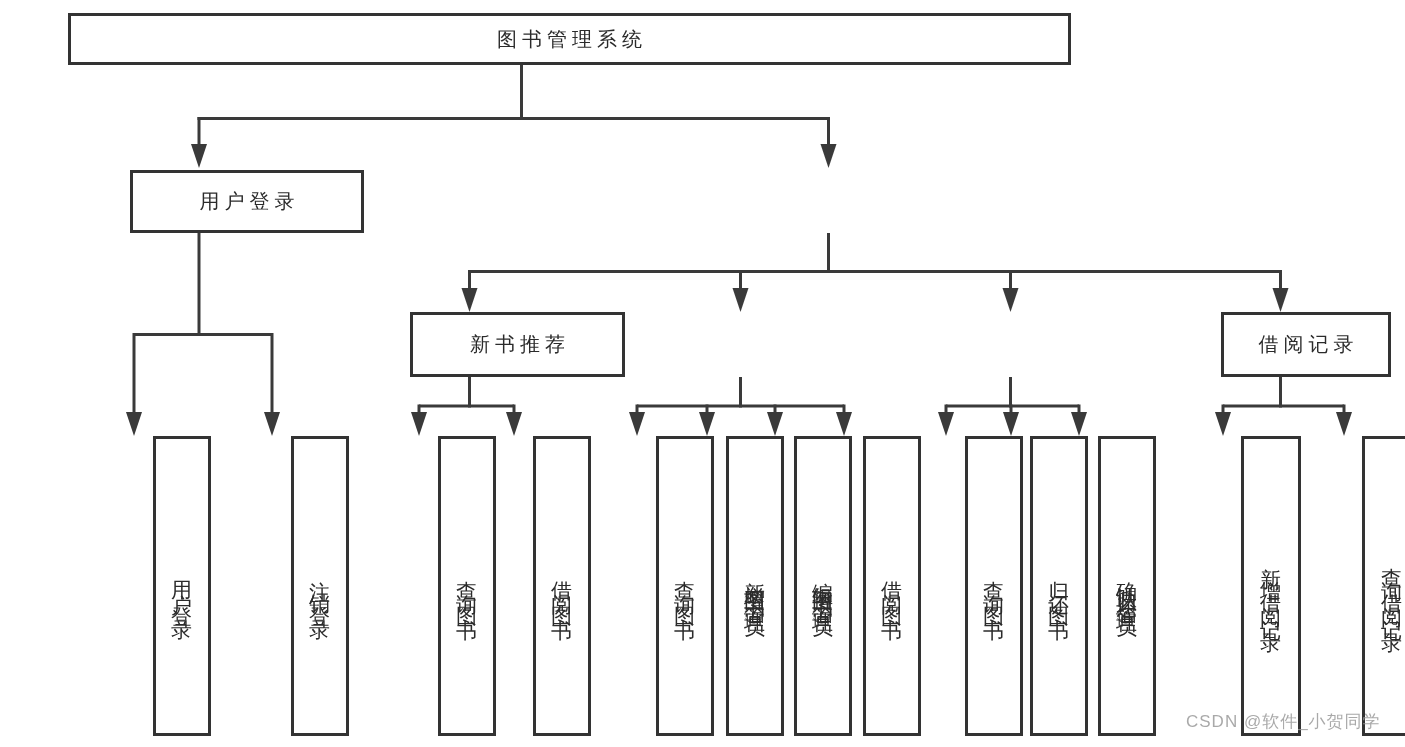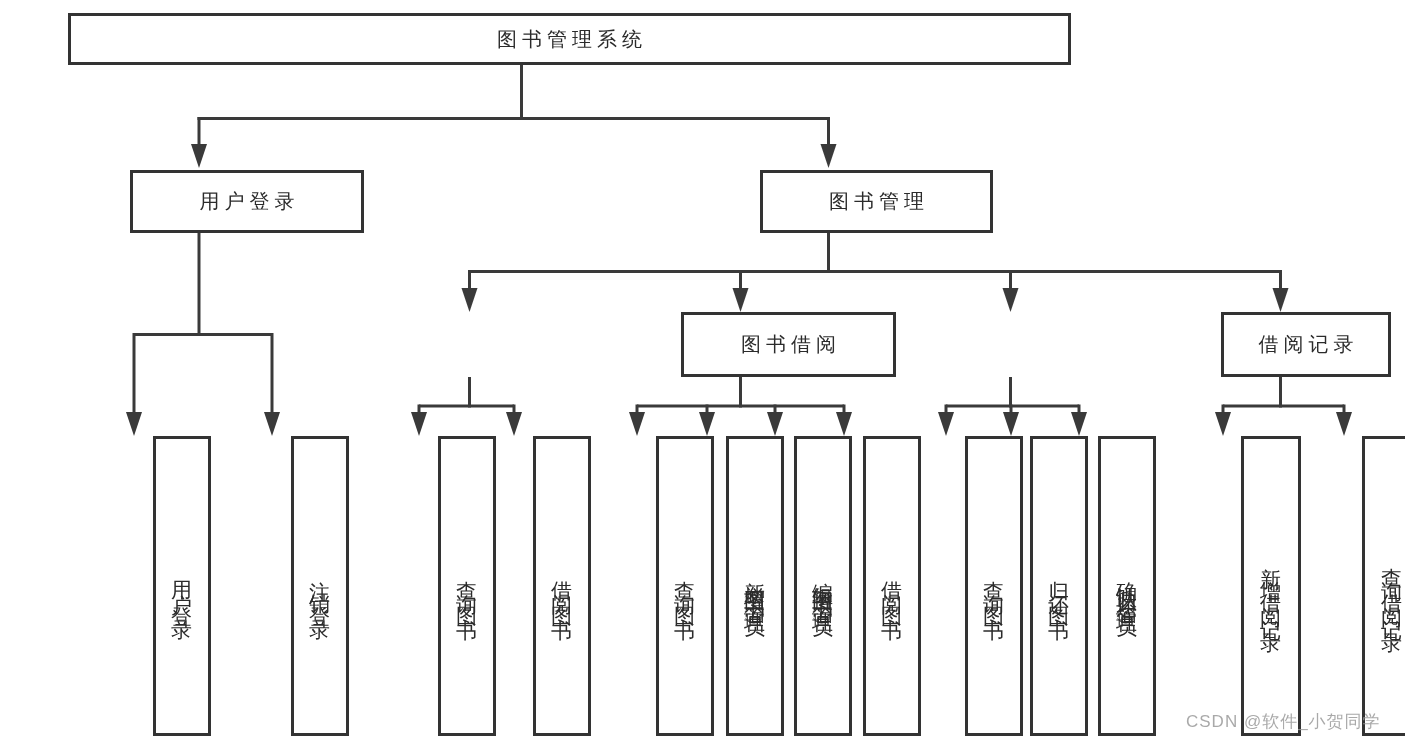--- a/index.html
+++ b/index.html
@@ -101,26 +101,23 @@
     <polygon points="1336,412 1352,412 1344,436"></polygon>
   </svg>
 
   <div class="node" style="left:20px;top:13px;width:1003px;height:52px">
     <span class="hlabel">图书管理系统</span>
   </div>
 
   <div class="node" style="left:82px;top:170px;width:234px;height:63px">
     <span class="hlabel">用户登录</span>
   </div>
-  <div class="node" style="left:712px;top:170px;width:233px;height:63px">
-    <span class="hlabel">图书管理</span>
-  </div>
 
-  <div class="node" style="left:633px;top:312px;width:215px;height:65px">
-    <span class="hlabel">图书借阅</span>
+  <div class="node" style="left:362px;top:312px;width:215px;height:65px">
+    <span class="hlabel">新书推荐</span>
   </div>
   <div class="node" style="left:1173px;top:312px;width:170px;height:65px">
     <span class="hlabel">借阅记录</span>
   </div>
 
   <div class="node" style="left:105px;top:436px;width:58px;height:300px">
     <span class="vlabel">用户登录</span>
   </div>
   <div class="node" style="left:243px;top:436px;width:58px;height:300px">
     <span class="vlabel">注销登录</span>

